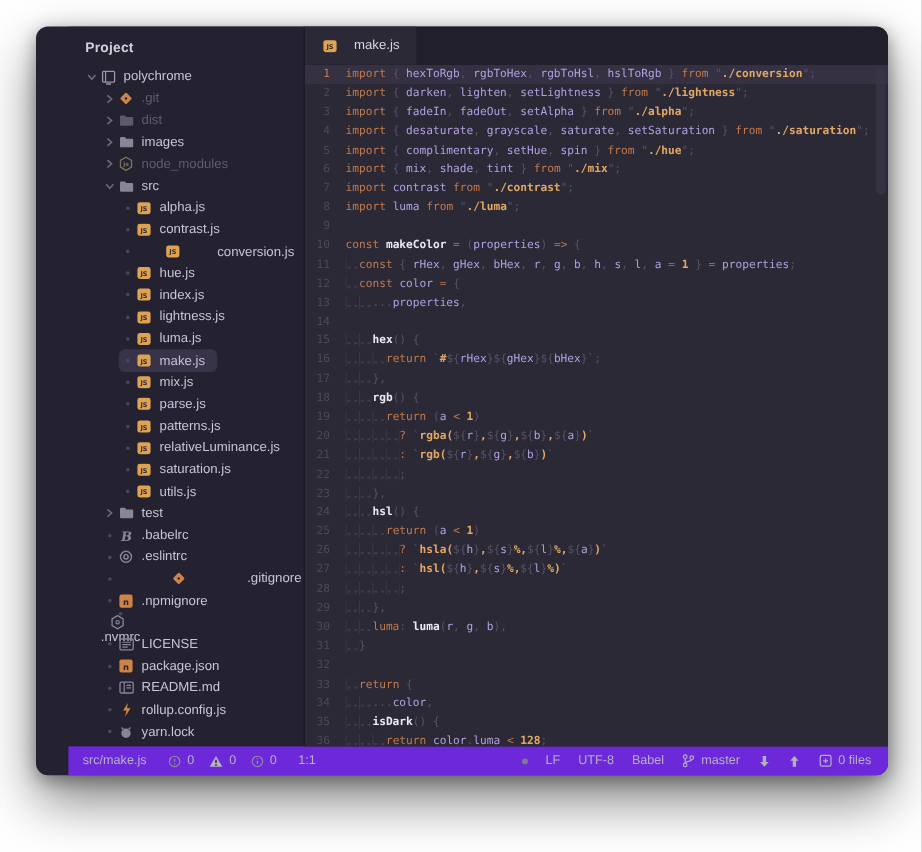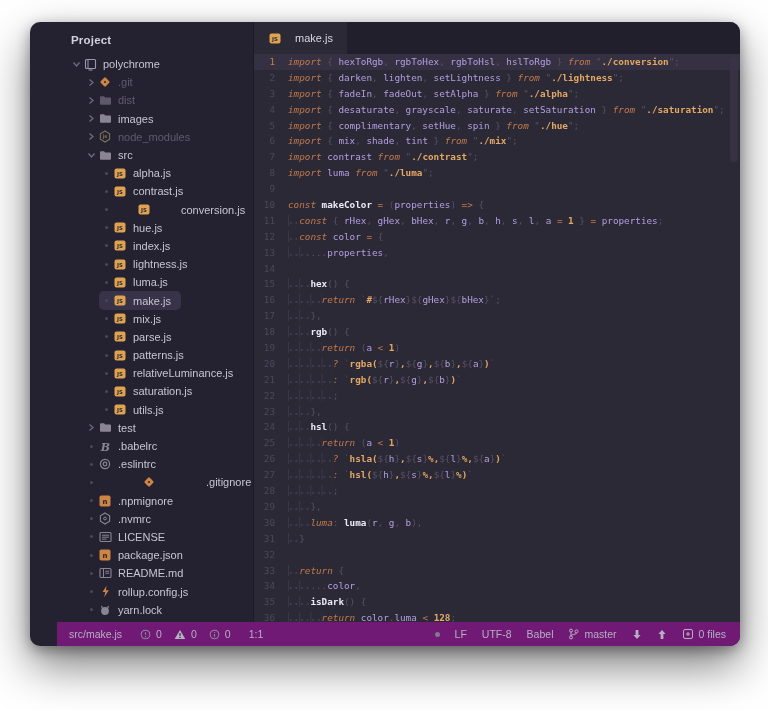--- a/index.html
+++ b/index.html
@@ -36,35 +36,35 @@
          font-size:11px; color:#d8d5e2; }
   .tab.active { background:#2c2937; }
   .code-area { flex:1; background:#2c2937; position:relative; overflow:hidden;
                font-family:"DejaVu Sans Mono", monospace; font-size:9.3px; }
   .line { display:flex; height:15.9px; line-height:15.9px; white-space:pre; }
   .line.active { background:#353142; }
   .ln { width:34px; flex:none; text-align:right; padding-right:13px;
         color:#4c4859; user-select:none; }
   .line.active .ln { color:#c57e48; }
   .src { white-space:pre; }
-  .tk-k { color:#c0794a;font-style:italic; }
+  .tk-k { color:#c0794a; }
   .tk-i { color:#b1a0e0; }
   .tk-f { color:#ece9f6; font-weight:bold; }
   .tk-s { color:#e2a863; font-weight:bold; }
   .tk-n { color:#e2a863; font-weight:bold; }
   .tk-p { color:#575264; }
   .tk-w { background-image:
             linear-gradient(to right, #3b374a 0, #3b374a 1px, transparent 1px),
             radial-gradient(circle at 2.8px 8px, #403b50 0.9px, transparent 1.2px);
           background-size:11.2px 100%, 5.6px 15.9px; }
   .scrollthumb { position:absolute; right:2px; top:3px; width:8px; height:105px;
                  background:#393547; border-radius:4px; opacity:.75; }
 
   
-  .statusbar { height:24px; background:#701a75; flex:none; display:flex;
+  .statusbar { height:24px; background:#6d28d9; flex:none; display:flex;
                align-items:center; font-size:10.5px; color:#b5b1c2;
                padding:0 14px 0 12px; }
   .st-left { display:flex; align-items:center; gap:18px; }
   .st-right { margin-left:auto; display:flex; align-items:center; gap:15px; }
   .st-group { display:flex; align-items:center; gap:12px; }
   .st-item { display:flex; align-items:center; gap:5px; }
   .mod-dot { width:5px; height:5px; border-radius:50%; background:#7d7a8c; }
   svg { display:block; }
 </style>
 </head>
@@ -378,21 +378,21 @@
               <span class="bullet"></span>
             </span>
             <span class="ticon">
               <svg width="12" height="12" viewBox="0 0 12 12">
                 <rect x="0.5" y="0.5" width="11" height="11" rx="1.8" fill="#cd8445"></rect>
                 <text x="6" y="9" font-size="7" font-weight="bold" fill="#242231" text-anchor="middle" font-family="DejaVu Sans, sans-serif">n</text>
               </svg>
             </span>
             <span class="tlabel">.npmignore</span>
           </div>
-          <div class="trow" style="margin-left: 27px;">
+          <div class="trow" style="margin-left: 27px; flex-direction: column;">
             <span class="tgl">
               <span class="bullet"></span>
             </span>
             <span class="ticon">
               <svg width="12" height="13" viewBox="0 0 12 13">
                 <path d="M6 1 L10.6 3.7 V9.3 L6 12 L1.4 9.3 V3.7 Z" fill="none" stroke="#8a8595" stroke-width="1.1"></path>
                 <circle cx="6" cy="6.5" r="1.4" fill="none" stroke="#8a8595" stroke-width="1"></circle>
               </svg>
             </span>
             <span class="tlabel">.nvmrc</span>

